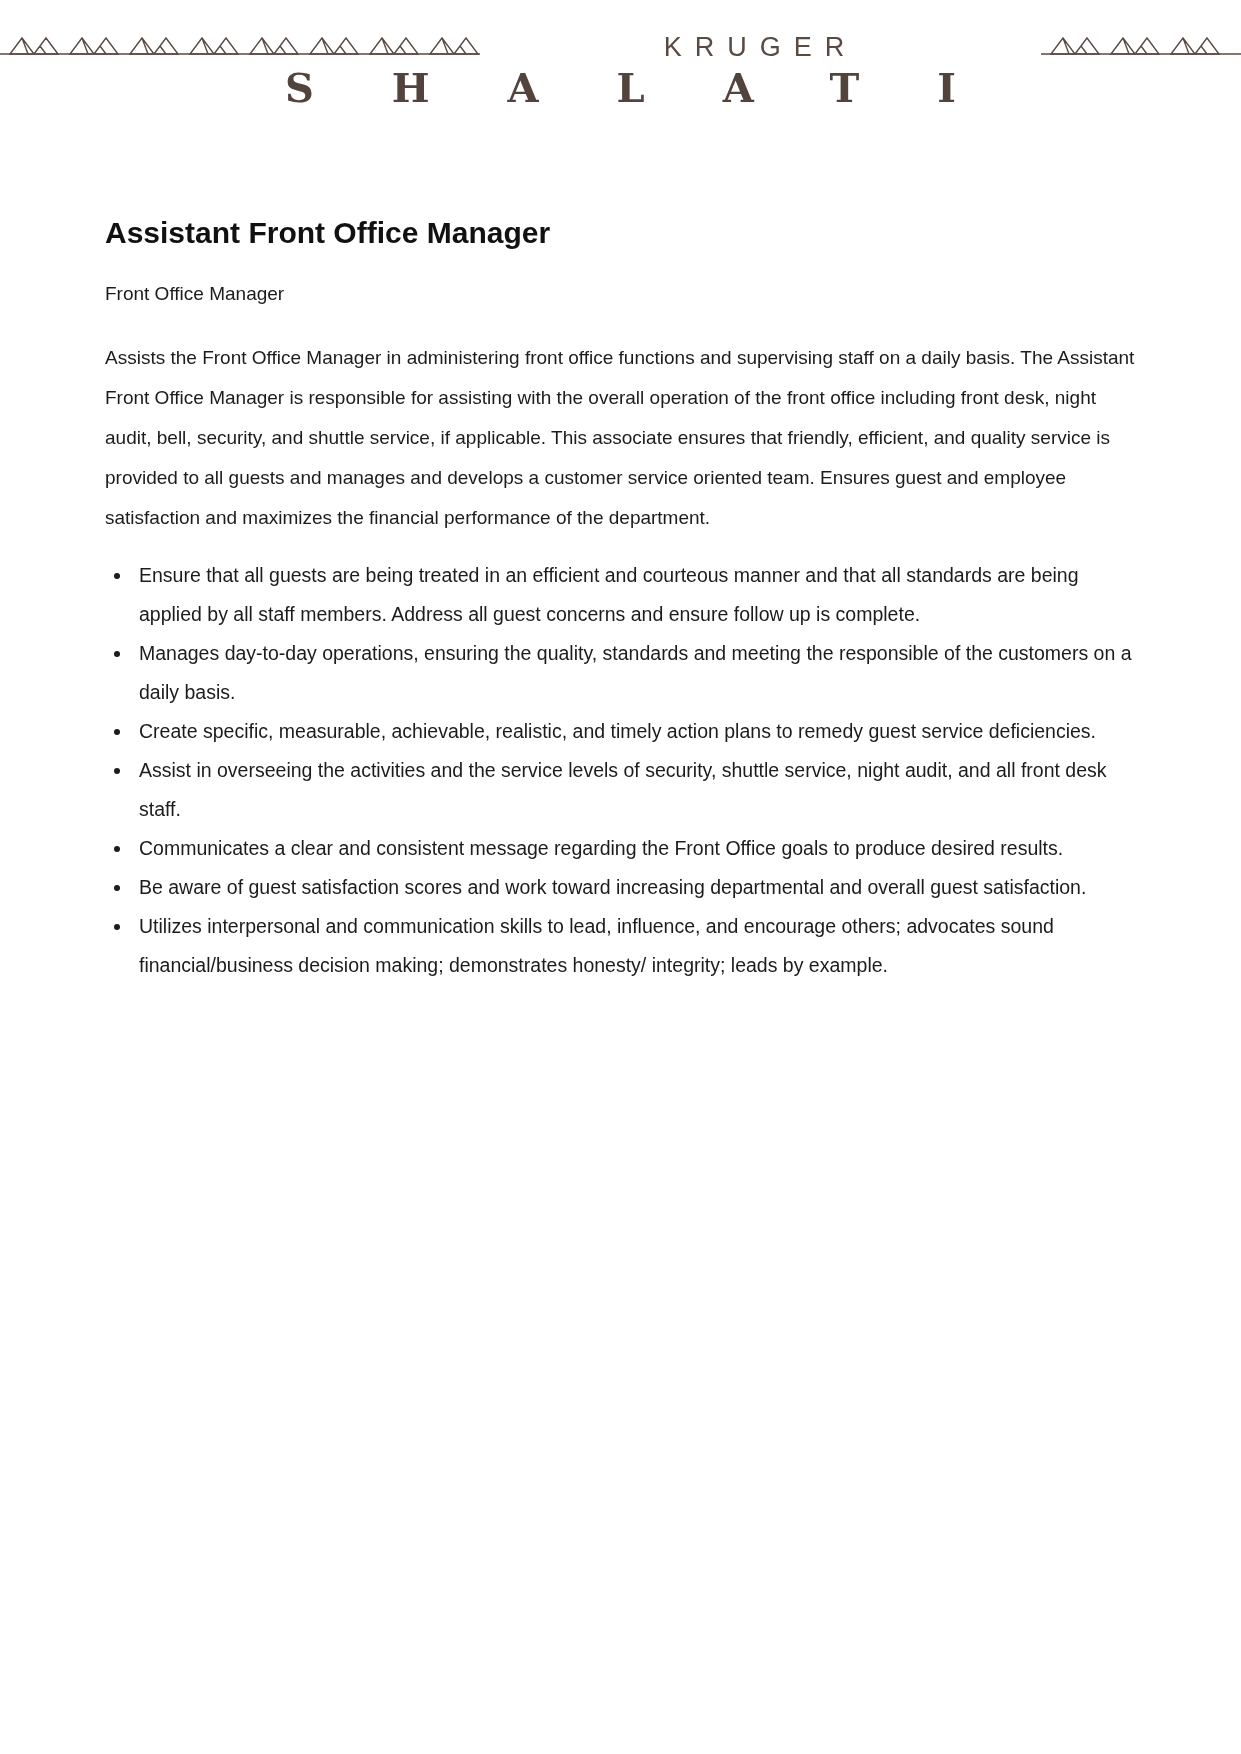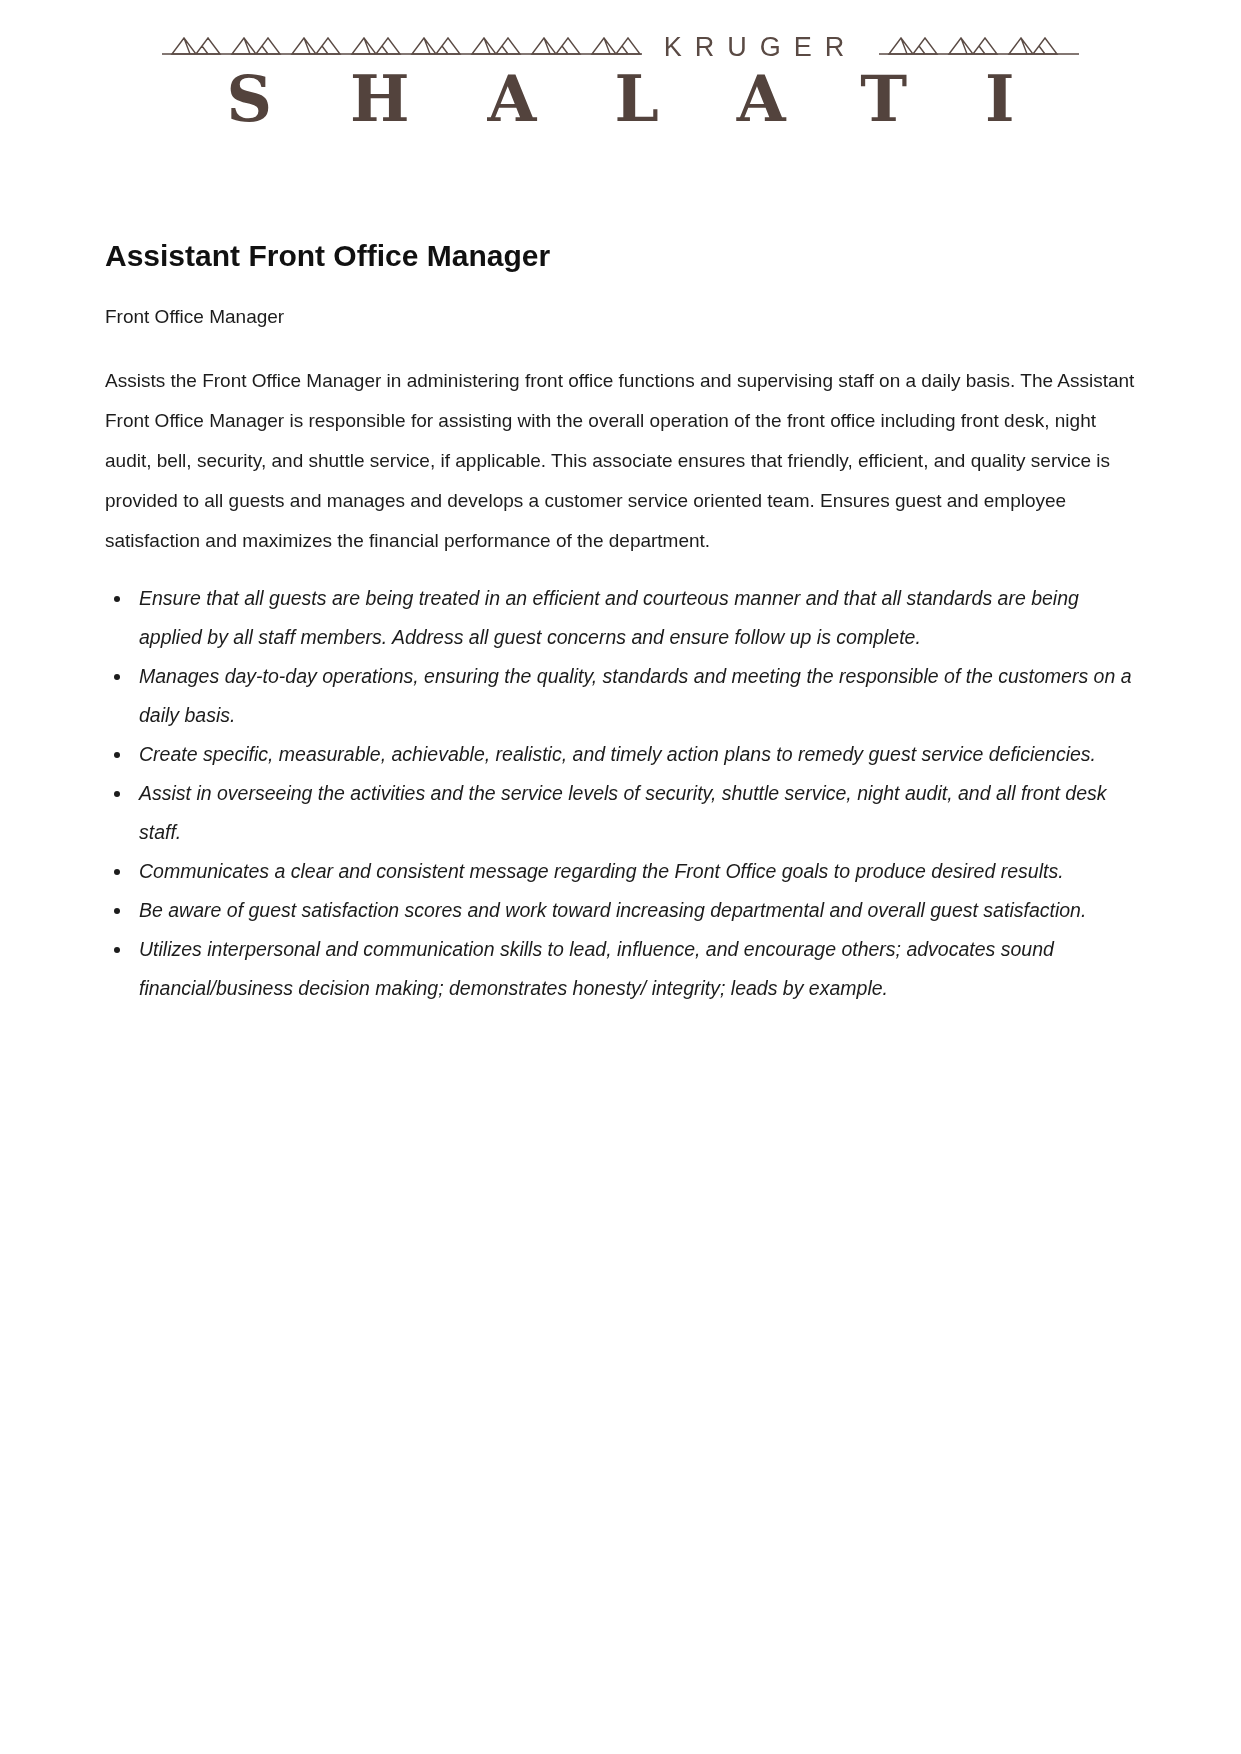--- a/index.html
+++ b/index.html
@@ -25,40 +25,40 @@
 
   
   .logo {
     padding-top: 28px;
     text-align: center;
     color: #5a4a44;
   }
   .logo-row {
     display: flex;
     align-items: flex-end;
-    justify-content: center;
+    justify-content: space-between;
     gap: 22px;
     height: 30px;
   }
   .logo-kruger {
     font-family: "Liberation Sans", sans-serif;
     font-size: 27px;
     letter-spacing: 13px;
     color: #5a4a44;
     line-height: 1;
     transform: translateY(3px);
     white-space: nowrap;
   }
   .pattern-svg {
     display: block;
   }
   .logo-shalati {
     margin-top: 10px;
     font-family: "DejaVu Serif", serif;
-    font-size: 63px;
+    font-size: 40px;
     font-weight: bold;
     letter-spacing: 78px;
     text-indent: 78px;
     color: #53433d;
     line-height: 1;
     white-space: nowrap;
   }
 
   
   .doc-title {
@@ -82,21 +82,20 @@
   ul.bullets {
     margin: 18px 0 0 0;
     padding: 0 0 0 28px;
     list-style: disc outside;
   }
   ul.bullets li {
     font-size: 19.5px;
     line-height: 39px;
     padding-left: 6px;
     color: #1c1c1c;
-    font-style: italic;
   }
 </style>
 </head>
 <body>
 
 <div class="page">
 
   <header class="logo">
     <div class="logo-row">
 

